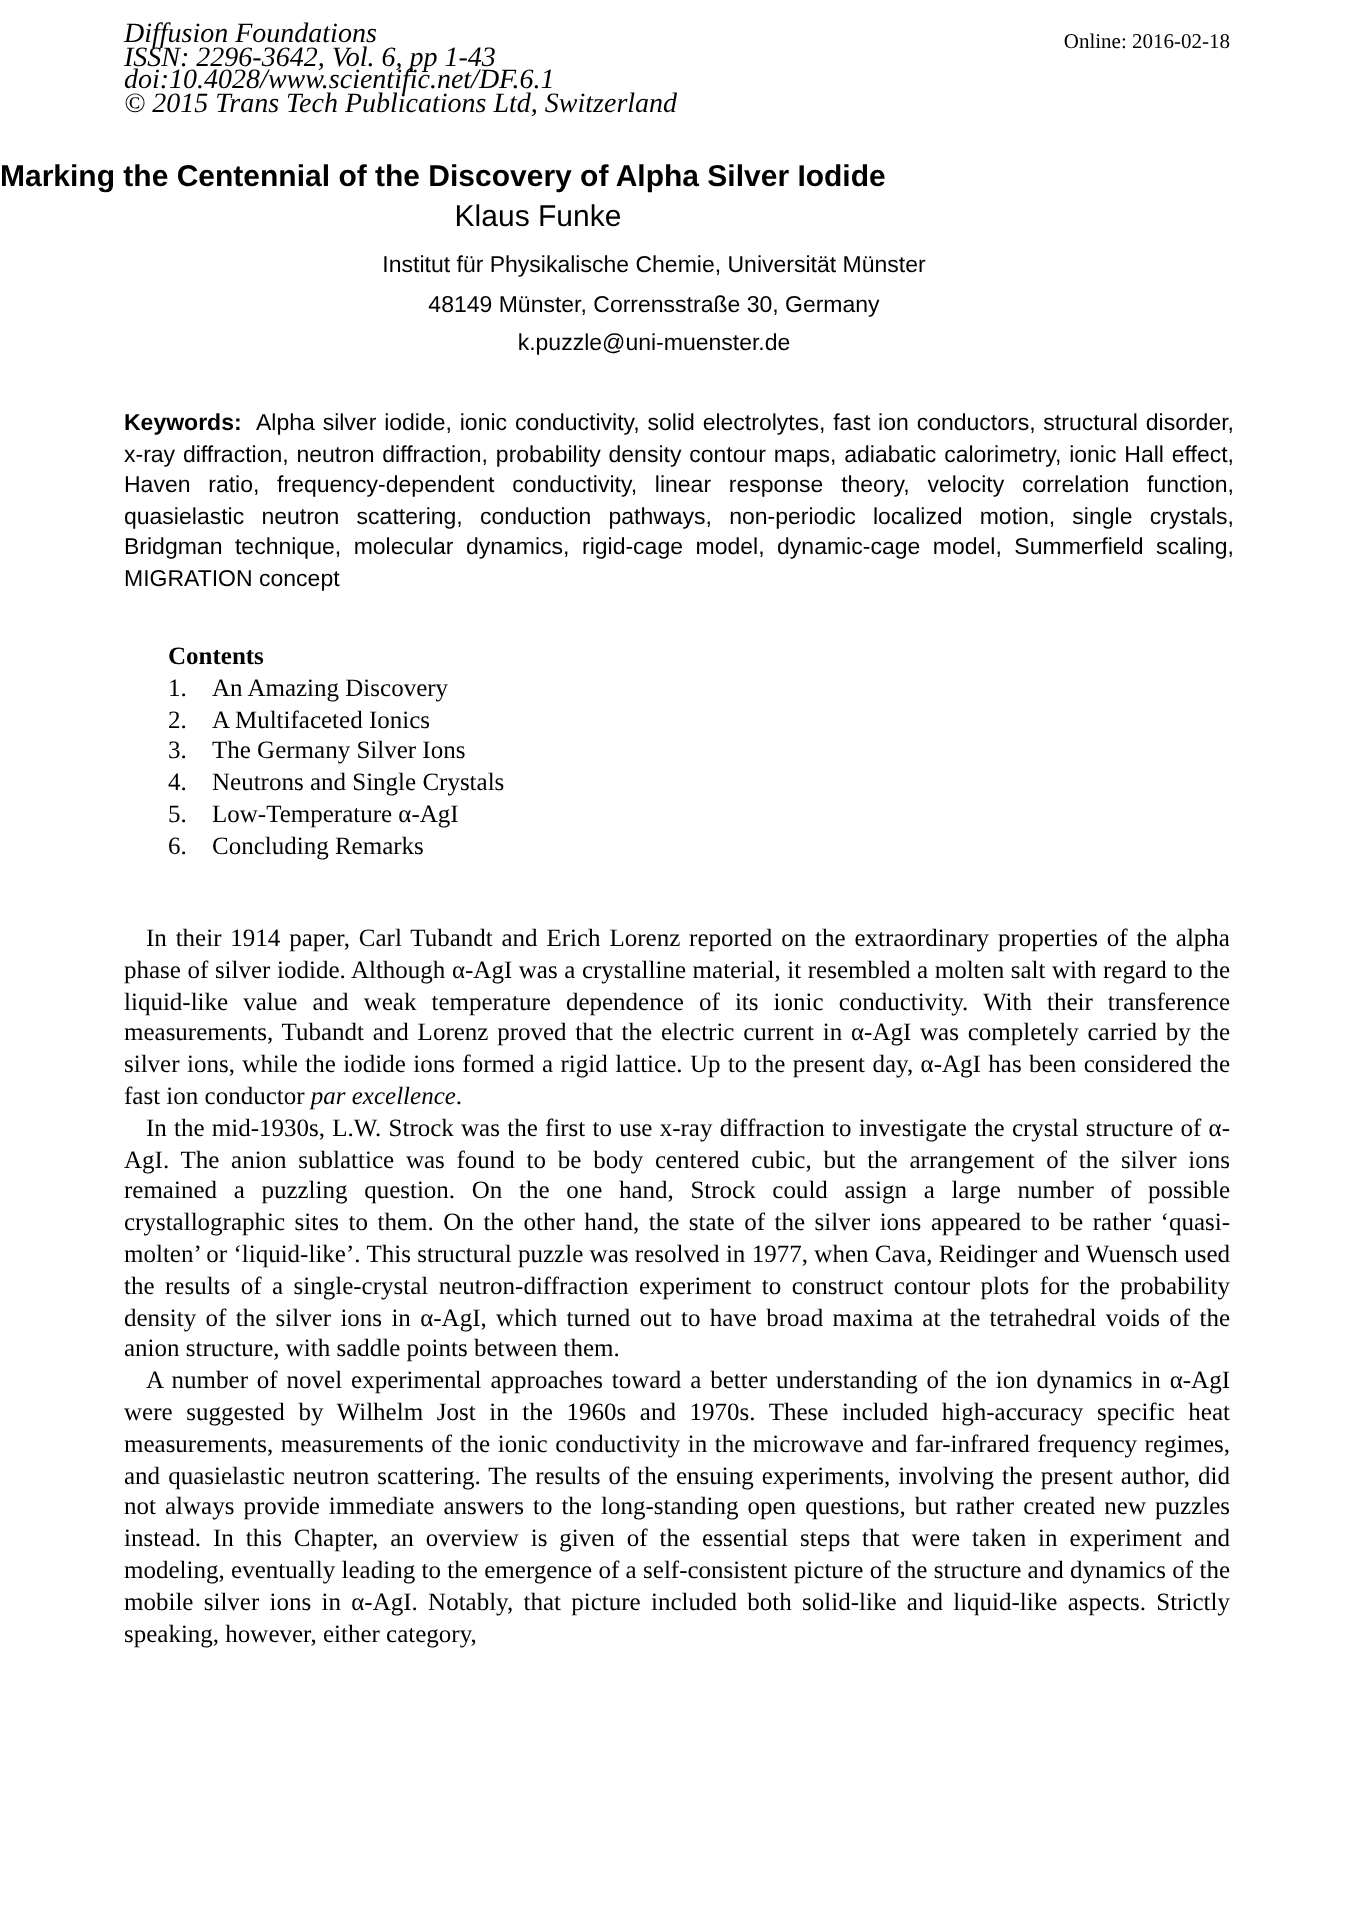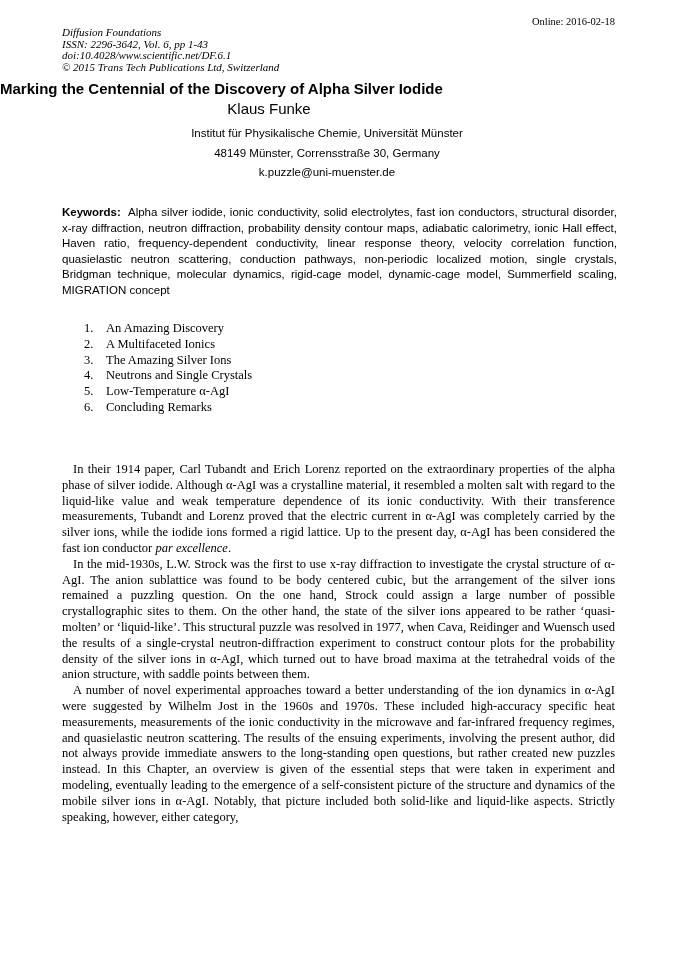--- a/index.html
+++ b/index.html
@@ -1,17 +1,17 @@
 <!DOCTYPE html>
 <html><head>
 <meta charset="utf-8">
 <style>
   html, body { margin: 0; padding: 0; background: #ffffff; }
   body { width: 678px; height: 959px; position: relative; overflow: hidden; color: #000; }
-  .hdr { position: absolute; left: 62px; top: 27px; font-family: "Liberation Serif", serif; font-style: italic; font-size: 11px; line-height: 11.5px; }
+  .hdr { position: absolute; left: 62px; top: 12px; font-family: "Liberation Serif", serif; font-style: italic; font-size: 14px; line-height: 11.5px; }
   .hdr-right { position: absolute; right: 63px; top: 16px; font-family: "Liberation Serif", serif; font-size: 10.5px; line-height: 11.5px; }
   .title { position: absolute; left: 0; width: 678px; top: 80px; text-align: left; font-family: "Liberation Sans", sans-serif; font-weight: bold; font-size: 15px; }
   .author { position: absolute; left: 0; width: 538px; top: 100px; text-align: center; font-family: "Liberation Sans", sans-serif; font-size: 15px; }
   .aff { position: absolute; left: 0; width: 654px; text-align: center; font-family: "Liberation Sans", sans-serif; font-size: 11.5px; }
   .keywords { position: absolute; left: 62px; width: 555px; top: 205px; font-family: "Liberation Sans", sans-serif; font-size: 11.5px; line-height: 15.5px; text-align: justify; }
   .kw-label { font-weight: bold; }
   .contents { position: absolute; left: 84px; top: 321px; font-family: "Liberation Serif", serif; font-size: 12.5px; line-height: 15.8px; }
   .contents-title { font-weight: bold; }
   .toc-item { display: flex; }
   .toc-num { width: 22px; }
@@ -36,31 +36,32 @@
 <div class="aff" style="top:127px">Institut für Physikalische Chemie, Universität Münster</div>
 <div class="aff" style="top:147px">48149 Münster, Corrensstraße 30, Germany</div>
 <div class="aff" style="top:166px">k.puzzle@uni-muenster.de</div>
 
 <div class="keywords">
   <span class="kw-label">Keywords:</span>&nbsp;
   <span>Alpha silver iodide, ionic conductivity, solid electrolytes, fast ion conductors, structural disorder, x-ray diffraction, neutron diffraction, probability density contour maps, adiabatic calorimetry, ionic Hall effect, Haven ratio, frequency-dependent conductivity, linear response theory, velocity correlation function, quasielastic neutron scattering, conduction pathways, non-periodic localized motion, single crystals, Bridgman technique, molecular dynamics, rigid-cage model, dynamic-cage model, Summerfield scaling, MIGRATION concept</span>
 </div>
 
 <div class="contents">
+  <div class="contents-title">Contents</div>
   <div class="toc-item">
       <span class="toc-num">1.</span>
       <span>An Amazing Discovery</span>
     </div>
   <div class="toc-item">
       <span class="toc-num">2.</span>
       <span>A Multifaceted Ionics</span>
     </div>
   <div class="toc-item">
       <span class="toc-num">3.</span>
-      <span>The Amazing Silver Ions</span>
+      <span>The Germany Silver Ions</span>
     </div>
   <div class="toc-item">
       <span class="toc-num">4.</span>
       <span>Neutrons and Single Crystals</span>
     </div>
   <div class="toc-item">
       <span class="toc-num">5.</span>
       <span>Low-Temperature α-AgI</span>
     </div>
   <div class="toc-item">

